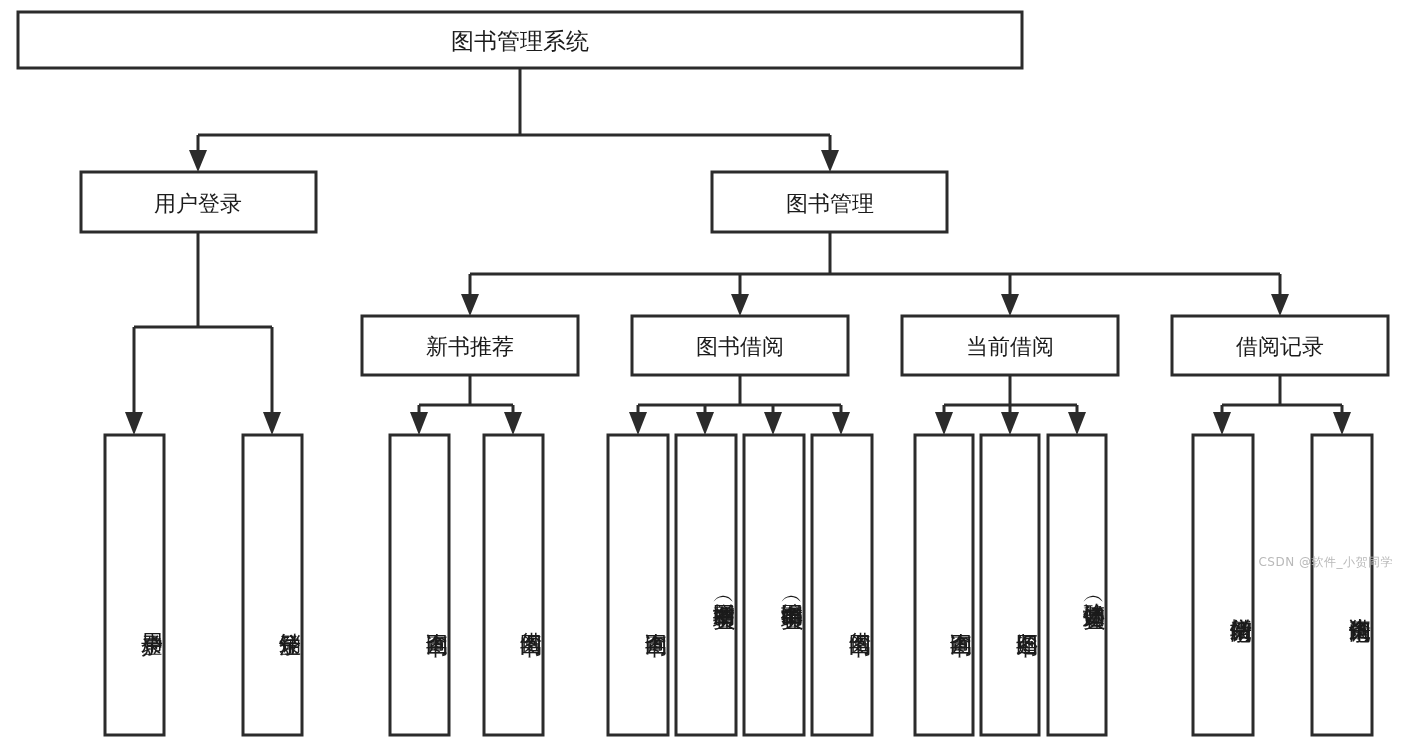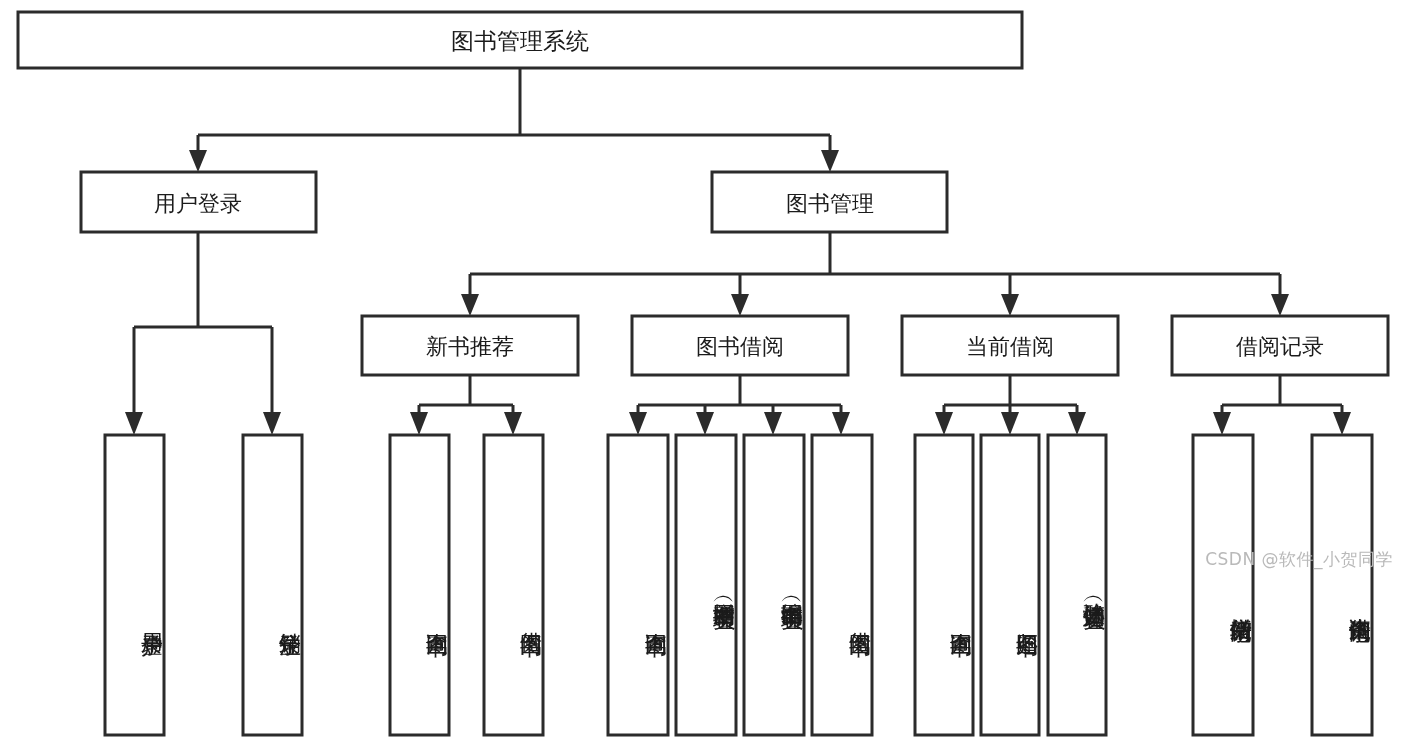--- a/index.html
+++ b/index.html
@@ -71,21 +71,21 @@
     display: flex;
     align-items: flex-start;
     justify-content: center;
     pointer-events: none;
   }
   .watermark {
     position: absolute;
     right: 12px;
     bottom: 8px;
     font-family: "DejaVu Sans", "Liberation Sans", sans-serif;
-    font-size: 17px;
+    font-size: 12px;
     color: #b9b9b9;
     letter-spacing: 0.5px;
     white-space: nowrap;
   }
 </style>
 </head>
 <body>
 
 <div id="diagram-root">
 

